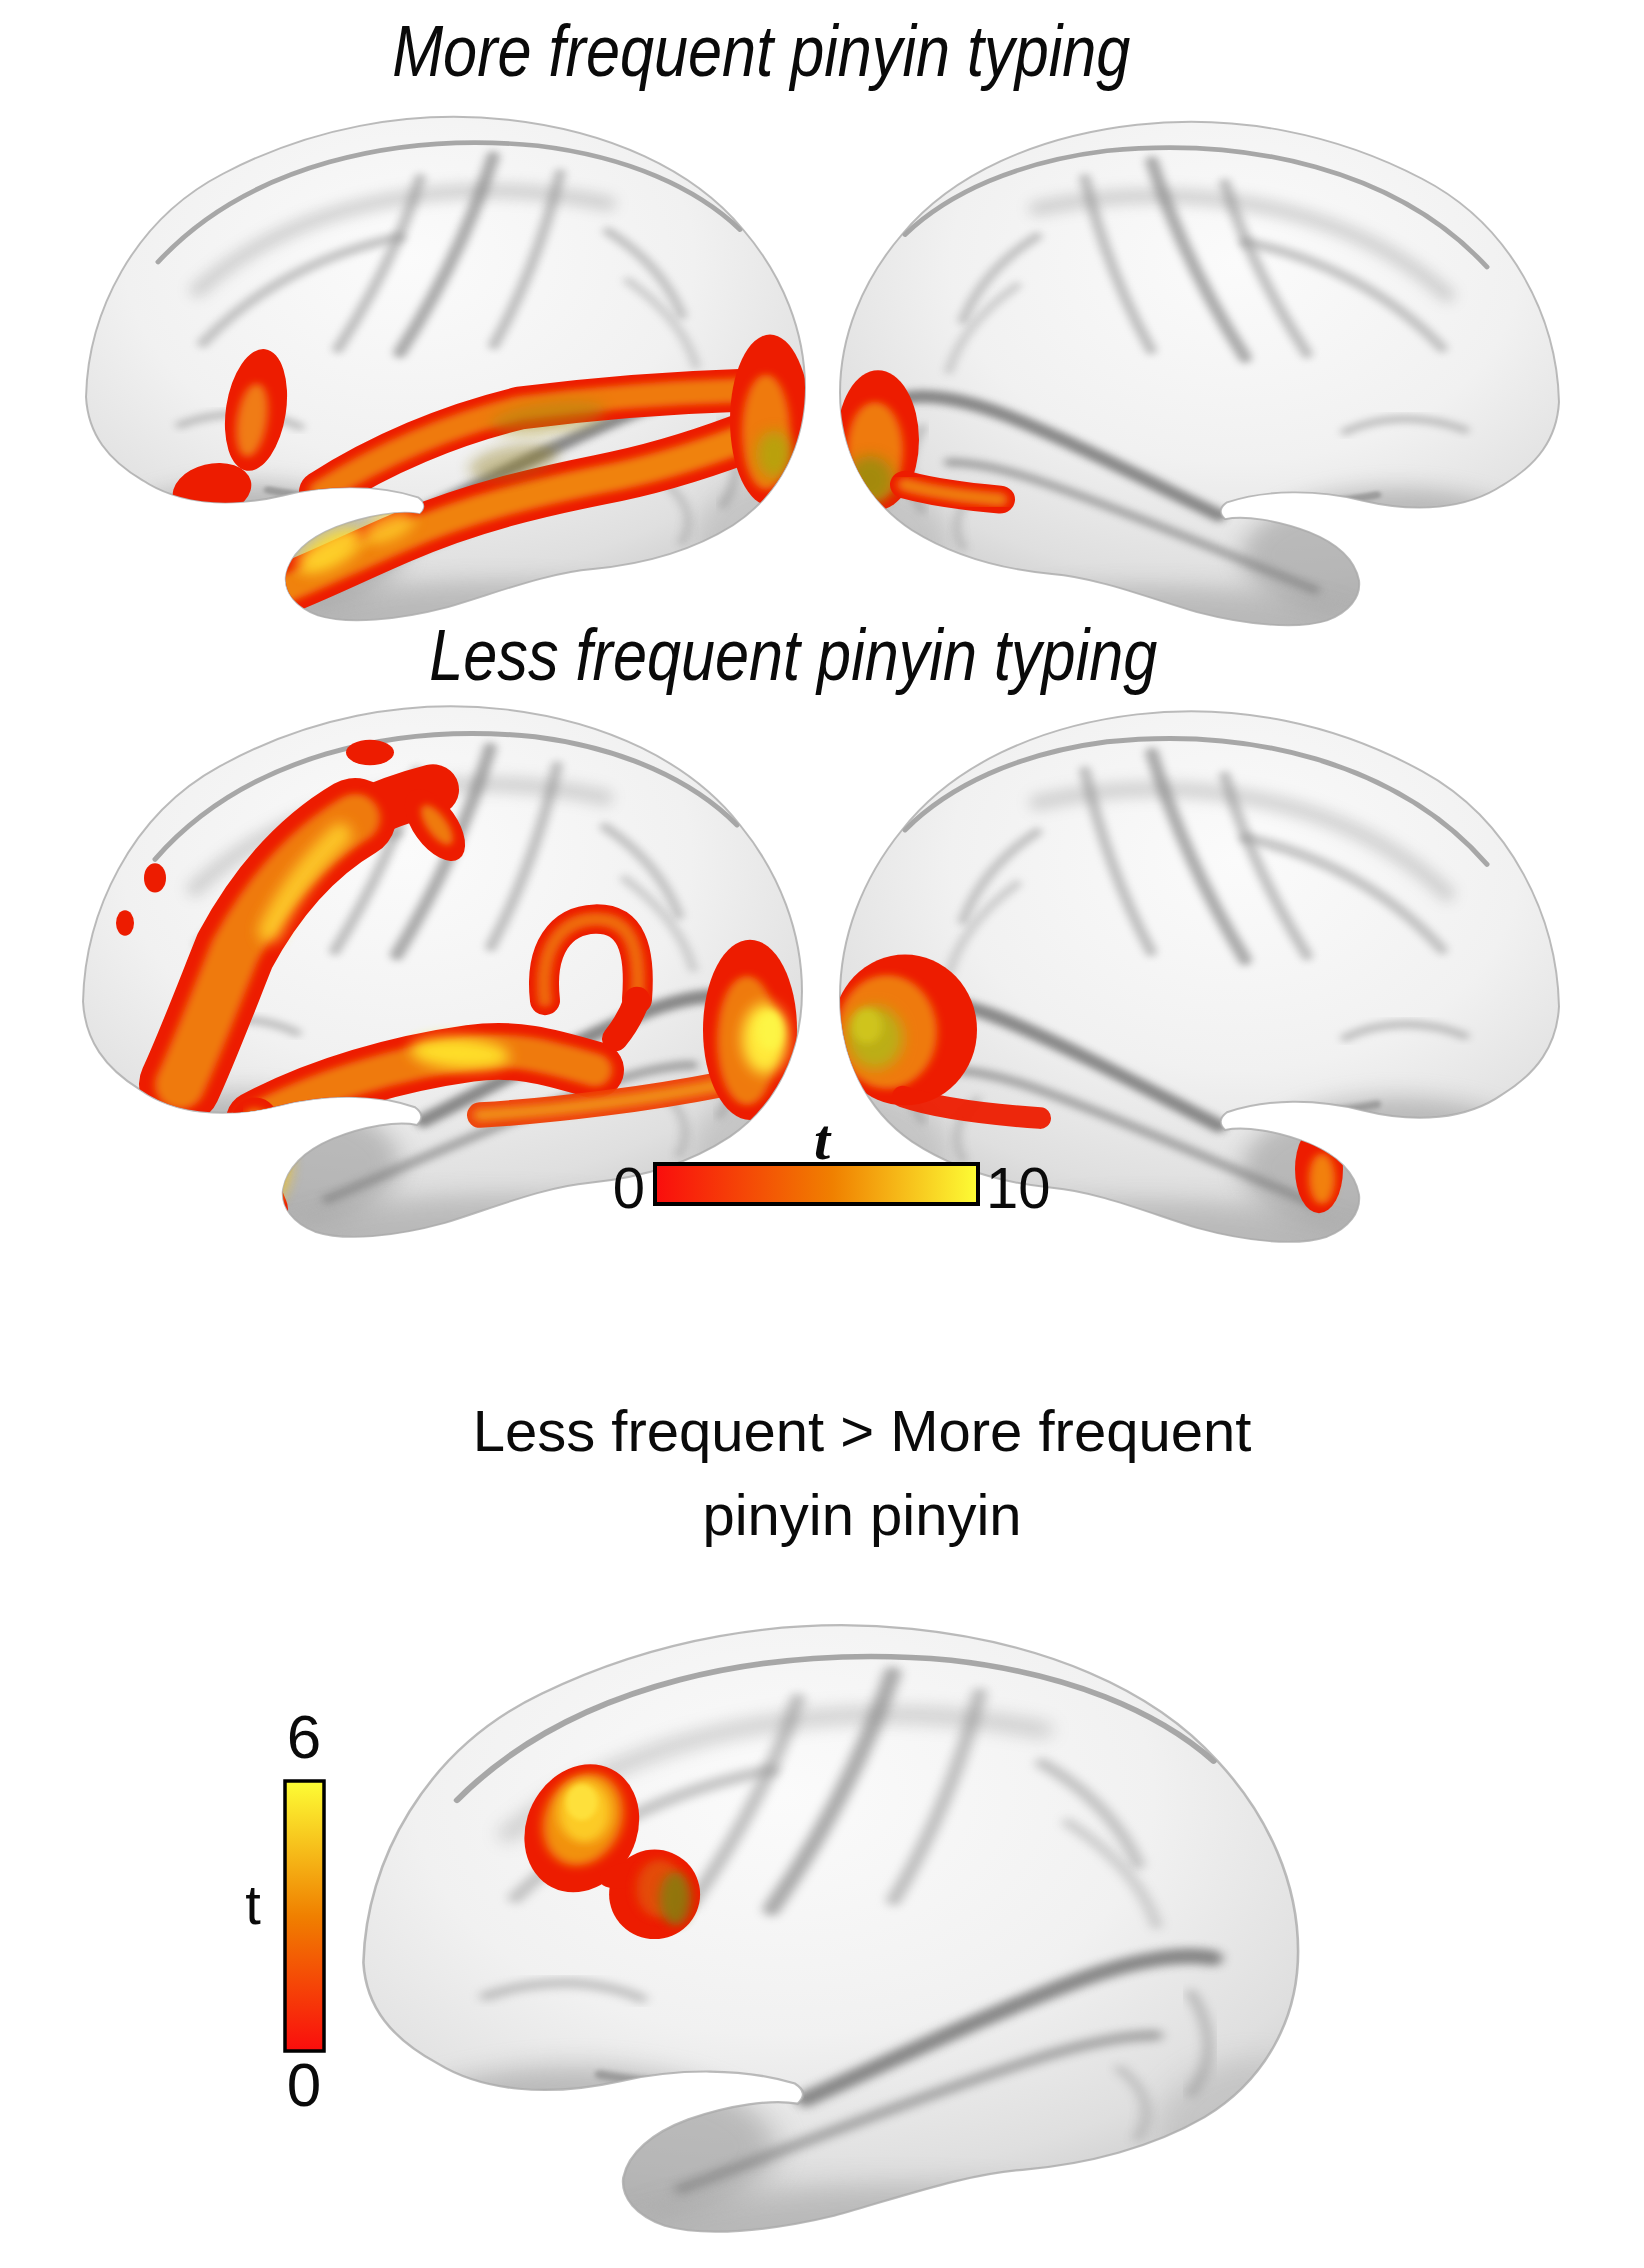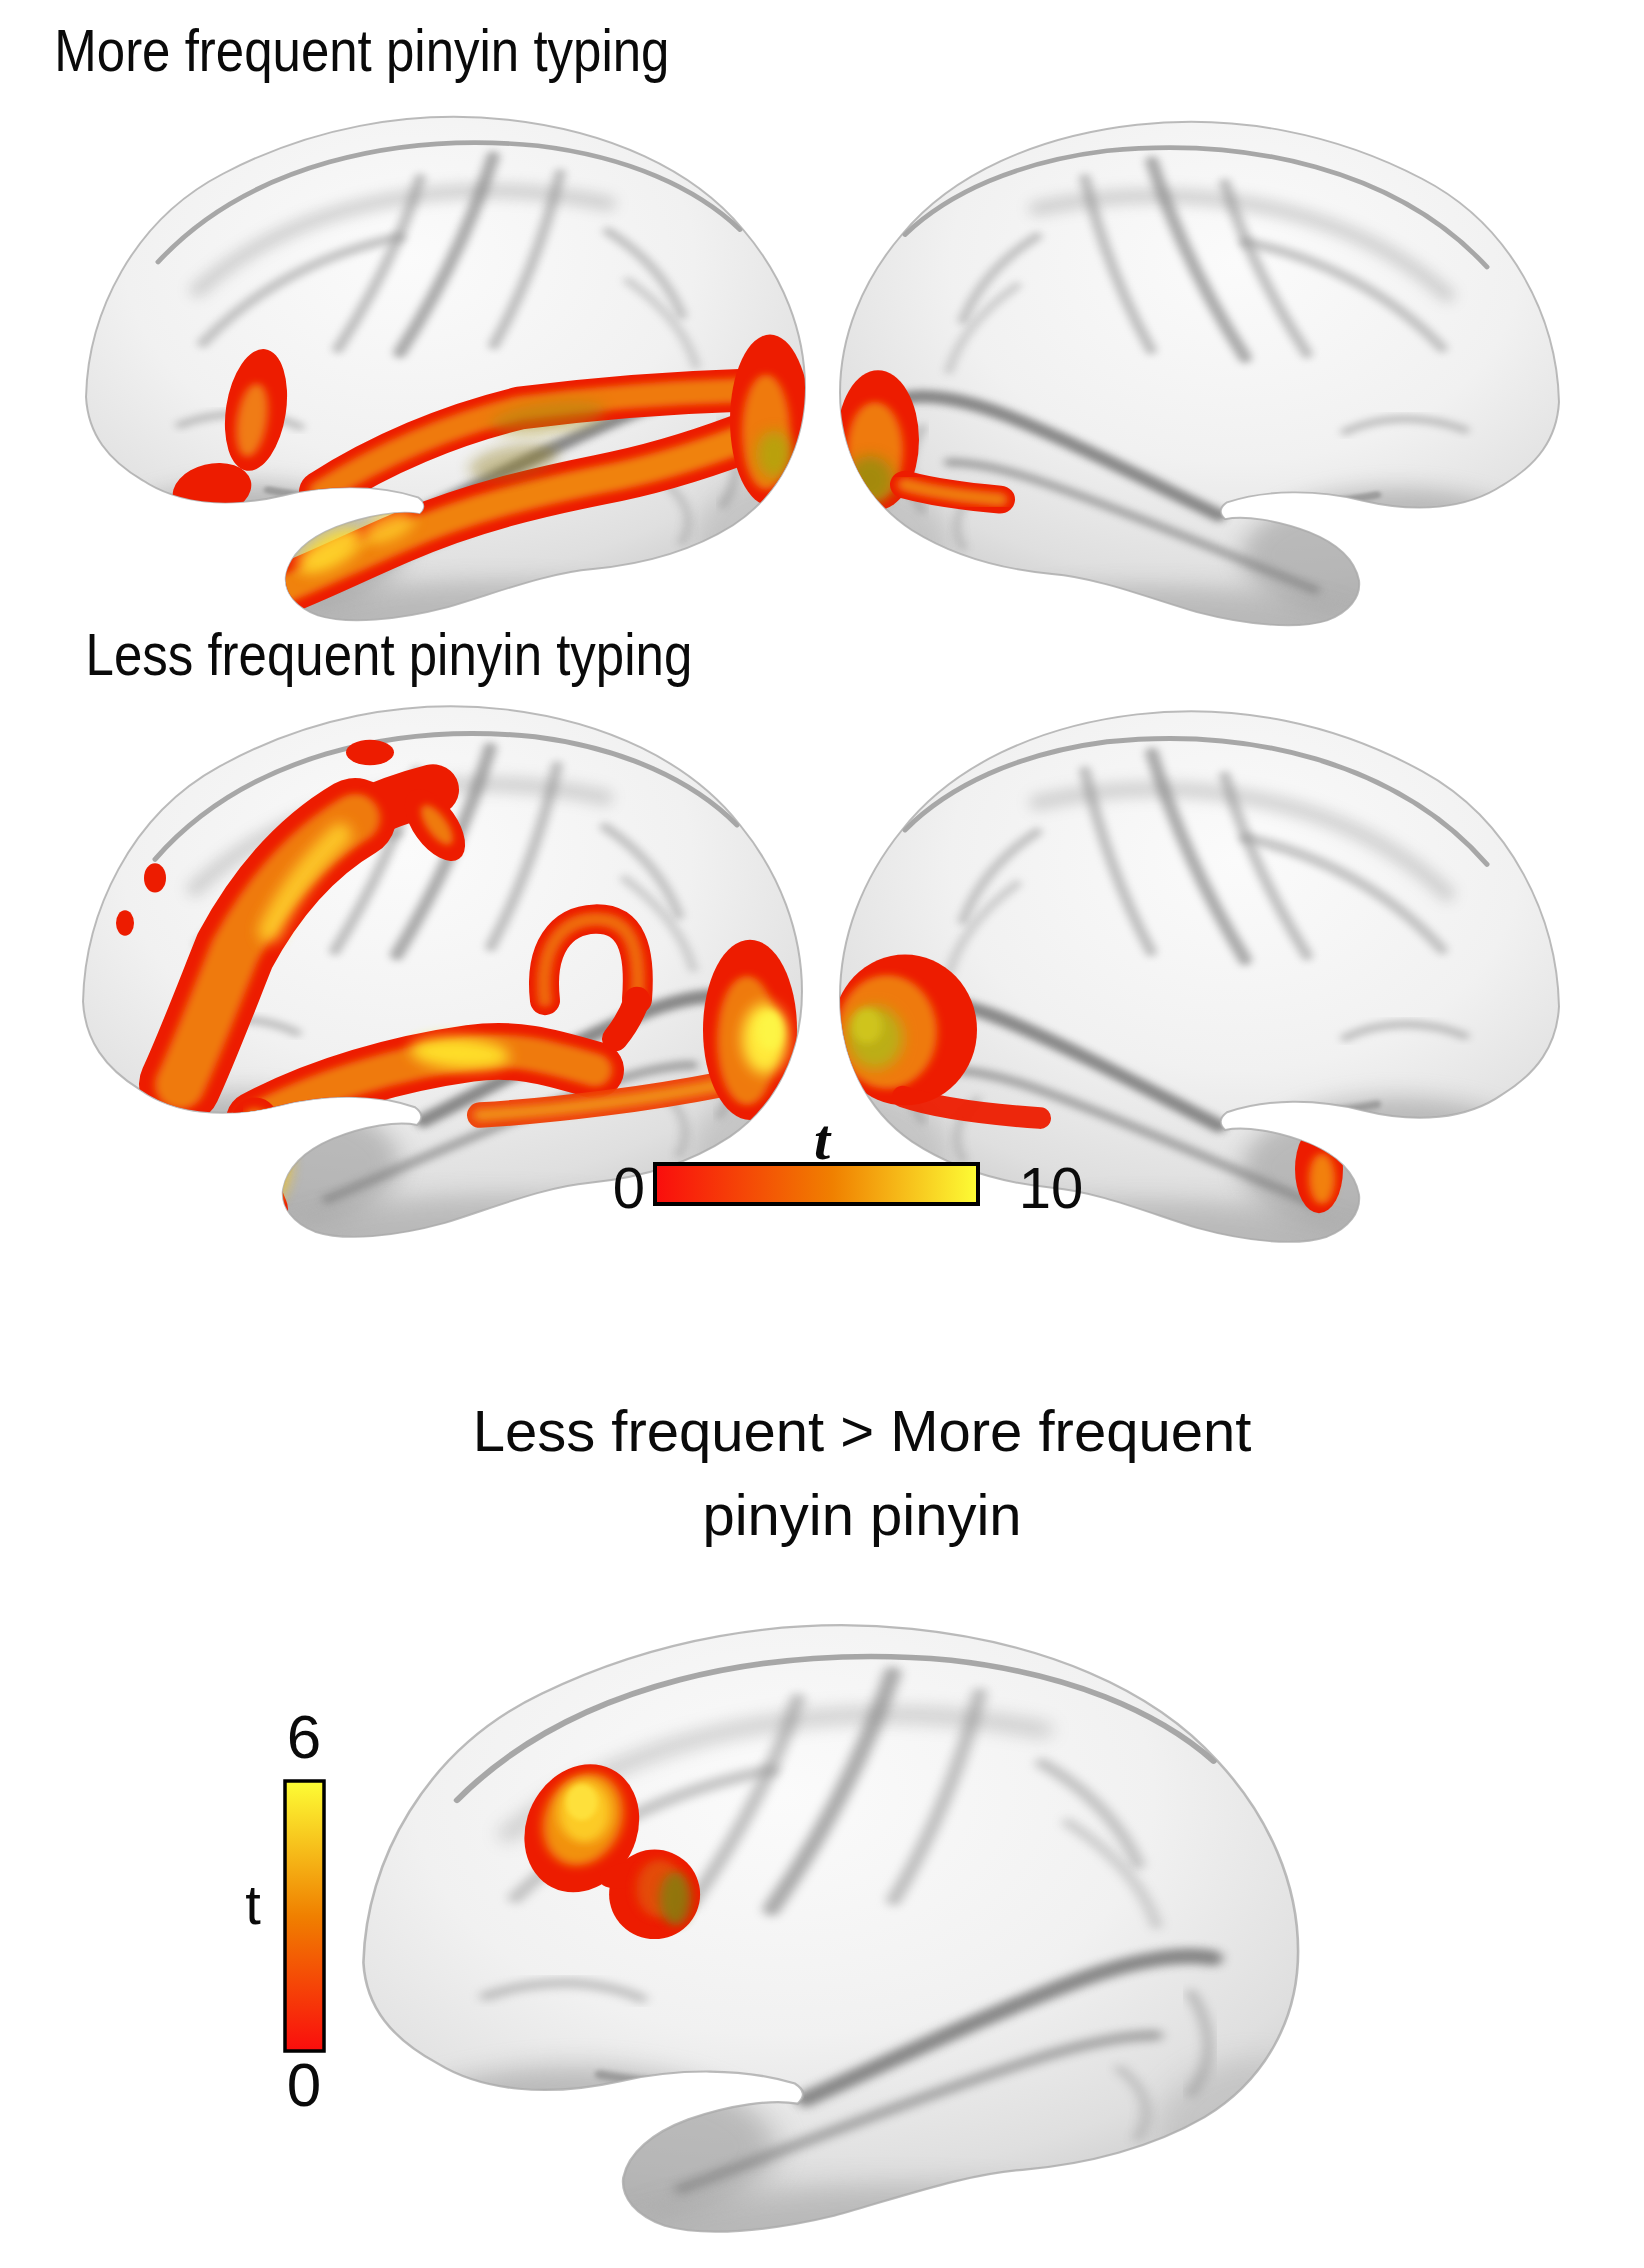--- a/index.html
+++ b/index.html
@@ -1,26 +1,26 @@
 <!DOCTYPE html>
 <html><head>
 <meta charset="utf-8">
 <style>
   html,body{margin:0;padding:0;background:#ffffff;}
   body{width:1644px;height:2268px;position:relative;overflow:hidden;
        font-family:"Liberation Sans",sans-serif;color:#0a0a0a;}
   .abs{position:absolute;}
-  .title-row{left:0;width:1522px;text-align:left;font-size:60px;line-height:62px;white-space:nowrap;}
+  .title-row{left:0;width:1522px;text-align:center;font-size:72px;line-height:62px;white-space:nowrap;font-style:italic;}
   .title-row .cond{display:inline-block;transform:scaleX(0.85);transform-origin:50% 50%;}
   .title3{left:0;width:1644px;text-align:center;font-size:58px;line-height:62px;white-space:nowrap;margin-left:40px;}
   .cb-num{font-size:58px;line-height:60px;}
   .cb-num-v{font-size:62px;line-height:62px;}
   .t-italic{font-family:"Liberation Serif",serif;font-style:italic;font-weight:600;font-size:58px;}
   .t-sans{font-size:56px;}
-  .ar{text-align:right;} .al{text-align:center;} .ac{text-align:center;}
+  .ar{text-align:right;} .al{text-align:left;} .ac{text-align:center;}
   svg{display:block;}
 </style>
 </head>
 <body>
 
 <svg class="abs" style="left:0;top:0;" width="1644" height="2268" viewBox="0 0 1644 2268">
   <defs>
     <radialGradient id="gCortex" cx="45%" cy="28%" r="88%">
       <stop offset="0" stop-color="#fbfbfb"></stop>
       <stop offset="0.45" stop-color="#f1f1f1"></stop>

